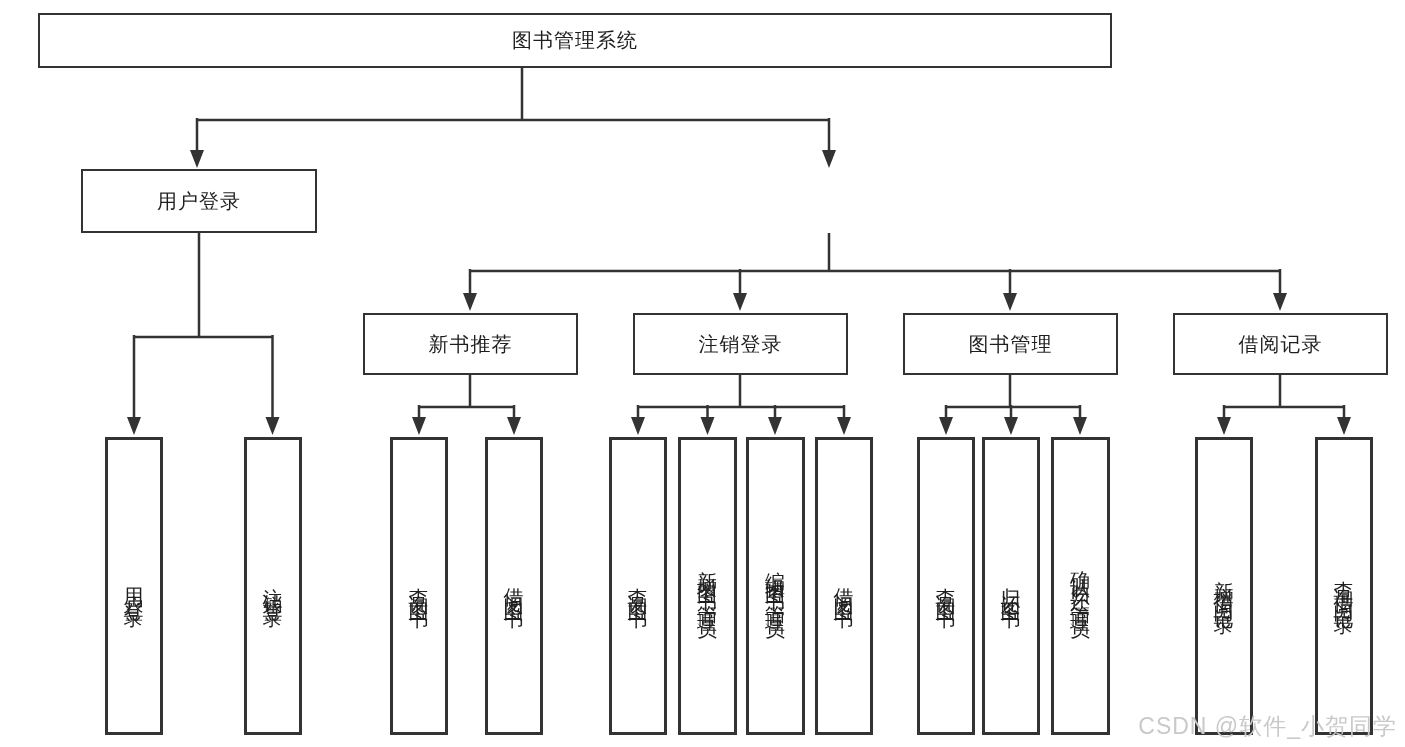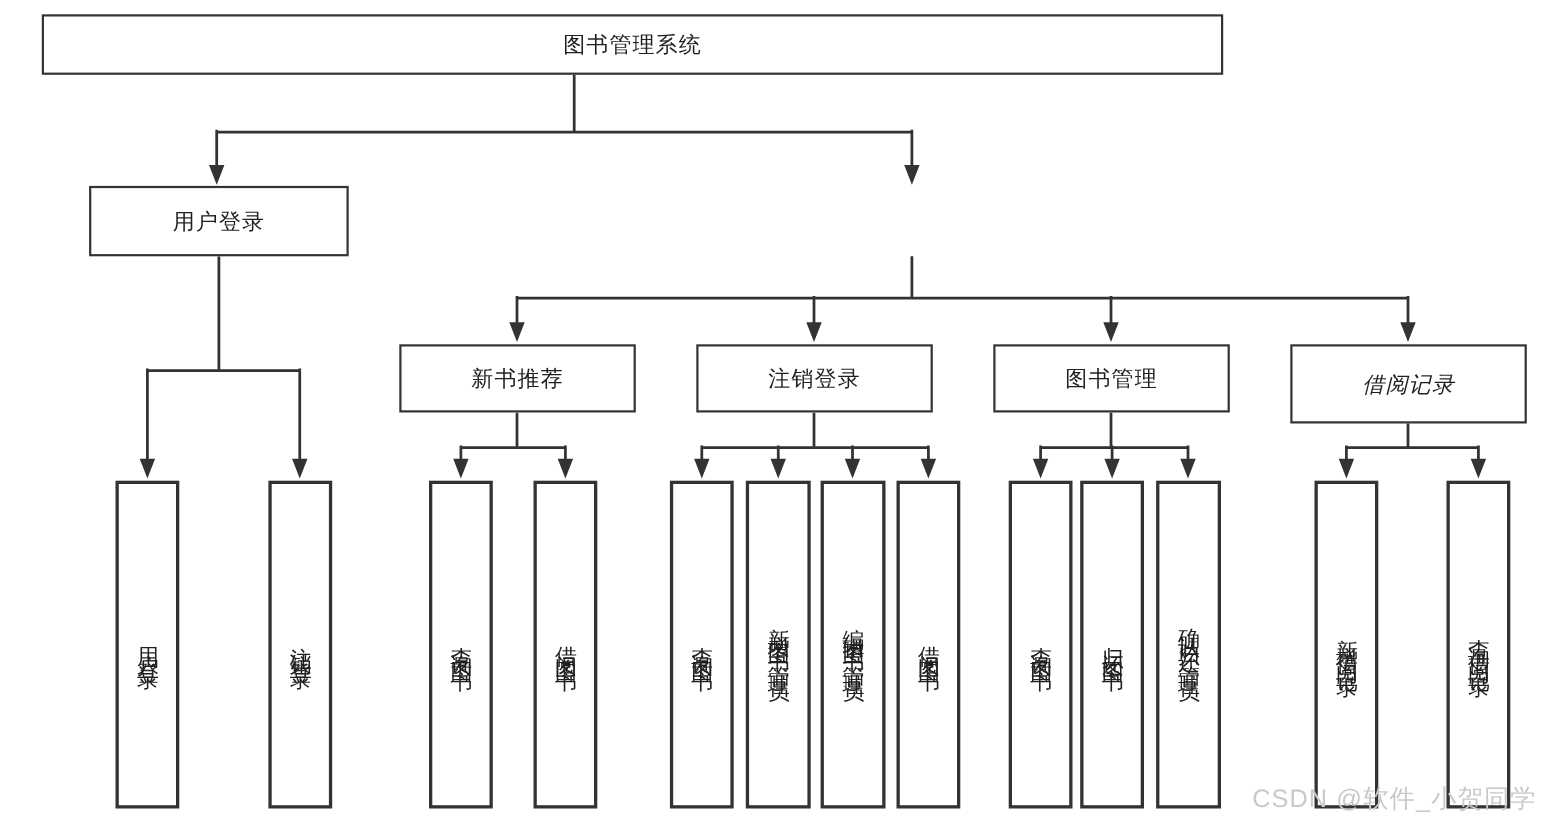--- a/index.html
+++ b/index.html
@@ -87,21 +87,21 @@
 
   <div class="box hbox" style="left:363px; top:313px; width:215px; height:62px;">
     <span>新书推荐</span>
   </div>
   <div class="box hbox" style="left:633px; top:313px; width:215px; height:62px;">
     <span>注销登录</span>
   </div>
   <div class="box hbox" style="left:903px; top:313px; width:215px; height:62px;">
     <span>图书管理</span>
   </div>
-  <div class="box hbox" style="left:1173px; top:313px; width:215px; height:72px;font-style:italic;">
+  <div class="box hbox" style="left:1173px; top:313px; width:215px; height:62px;">
     <span>借阅记录</span>
   </div>
 
   <div class="box leaf" style="left:105px; top:437px; width:58px; height:298px;">
     <span>用户登录</span>
   </div>
   <div class="box leaf" style="left:244px; top:437px; width:58px; height:298px;">
     <span>注销登录</span>
   </div>
 

